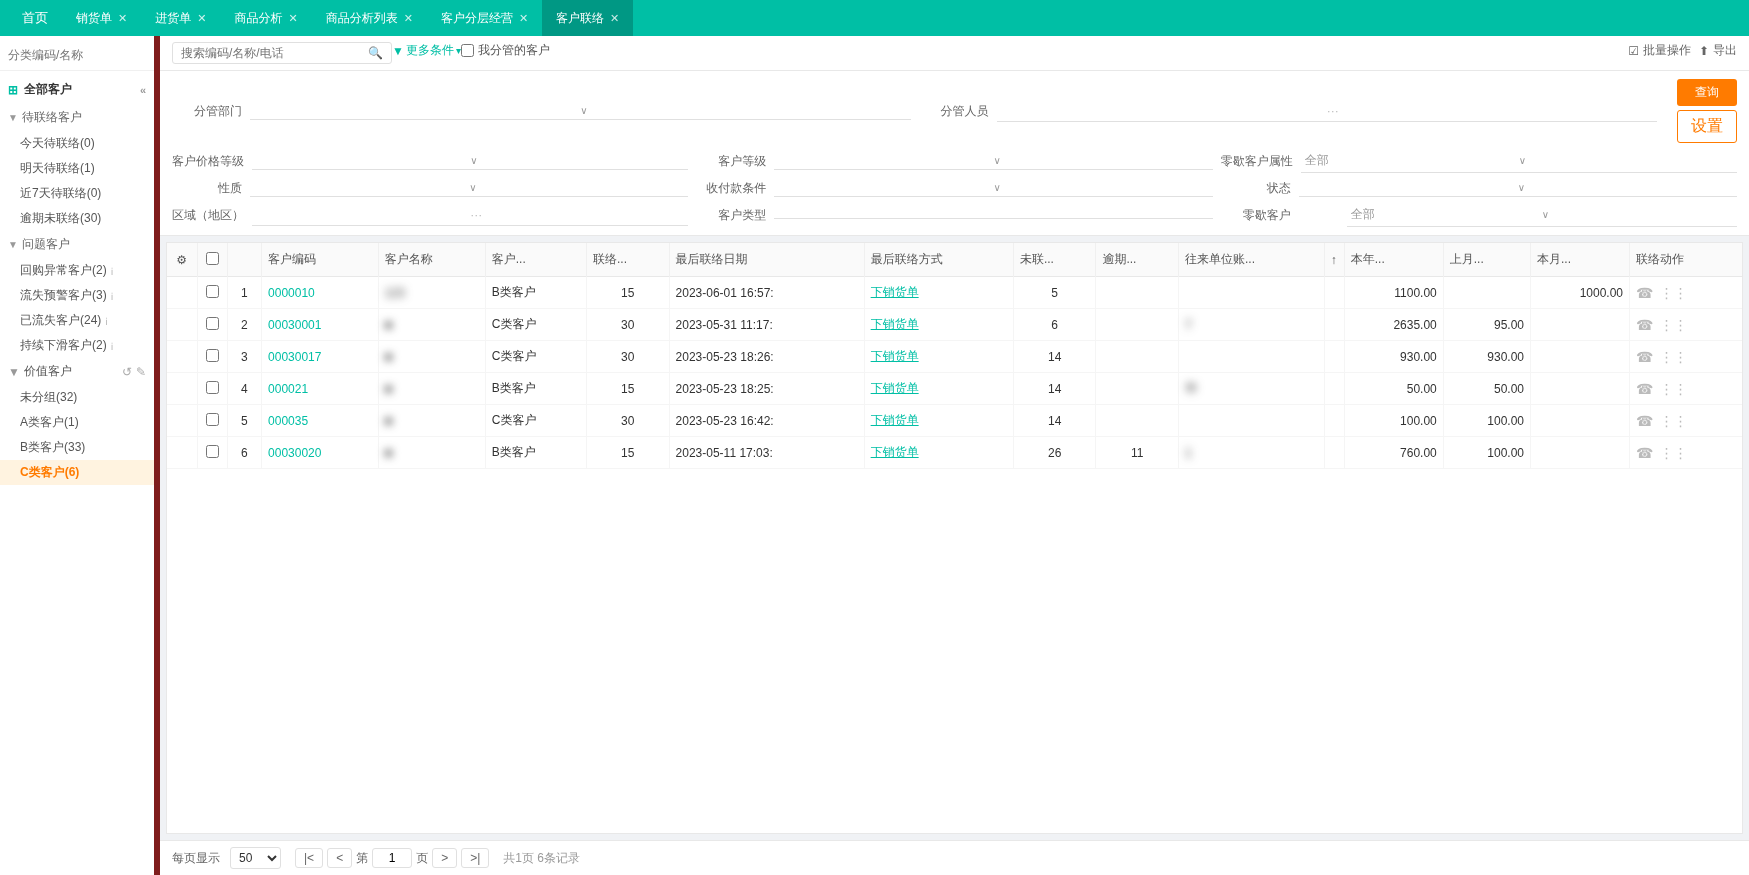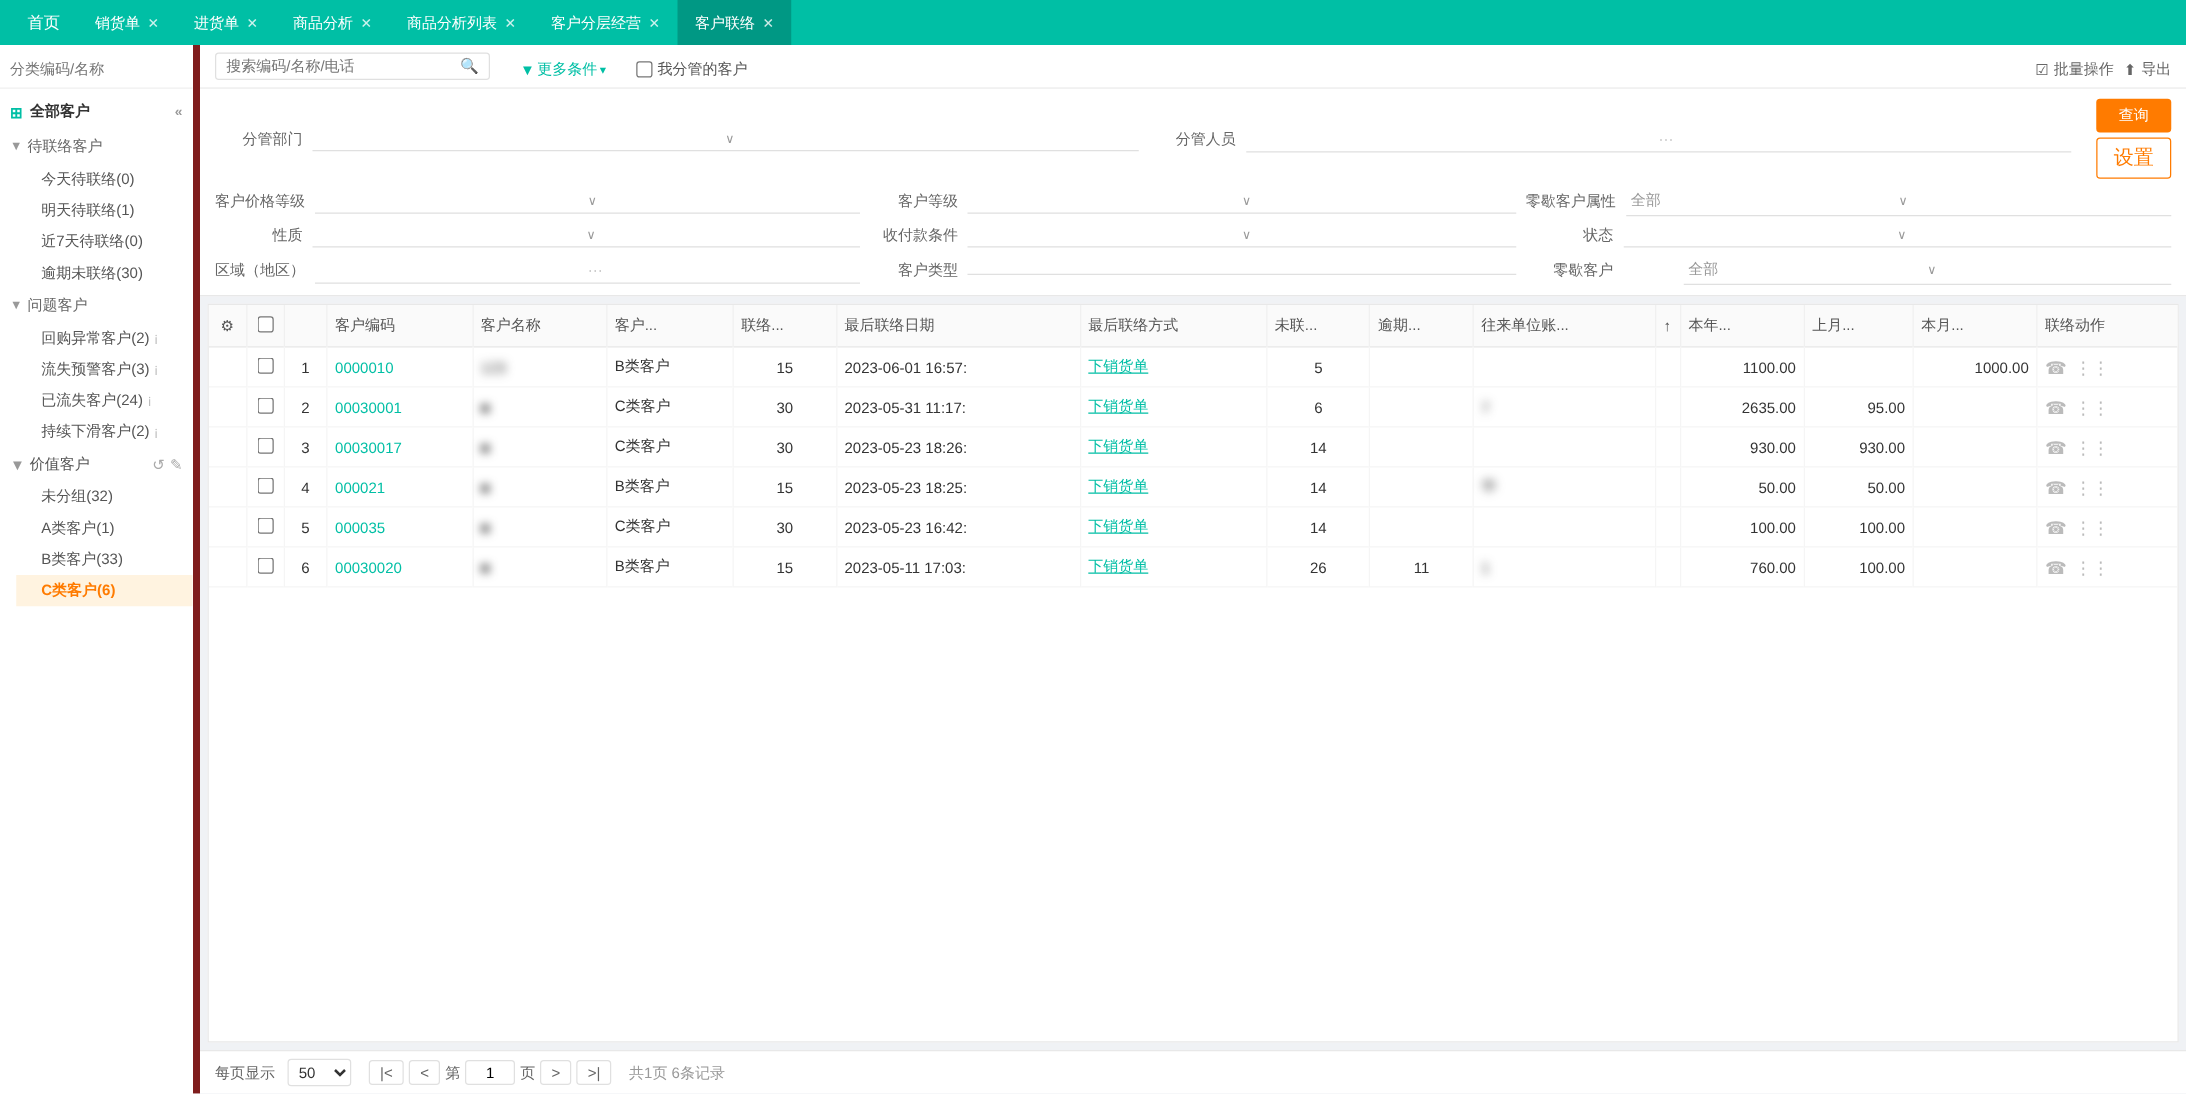--- a/index.html
+++ b/index.html
@@ -84,21 +84,20 @@
     }
     .sidebar-group-title .arrow { margin-right: 4px; color: #999; font-size: 10px; }
 
     .sidebar-item {
       padding: 4px 8px 4px 20px;
       color: #555;
       cursor: pointer;
       display: flex;
       align-items: center;
       white-space: nowrap;
-      margin-left: 13px;
     }
     .sidebar-item.active { background: #fff3e0; color: #ff7b00; font-weight: bold; }
     .sidebar-item .info-icon { margin-left: 4px; color: #bbb; font-size: 10px; }
 
     .sidebar-group-section {
       display: flex;
       align-items: center;
       padding: 5px 8px;
       color: #555;
       font-size: 12px;
@@ -114,22 +113,22 @@
       display: flex;
       flex-direction: column;
       background: #f0f2f5;
     }
 
     
     .filter-bar {
       background: #fff;
       padding: 6px 12px;
       display: flex;
-      align-items: flex-end;
-      gap: 24px;
+      align-items: flex-start;
+      gap: 0;
       border-bottom: 1px solid #e8e8e8;
     }
     .filter-search {
       display: flex;
       align-items: center;
       border: 1px solid #e0e0e0;
       border-radius: 3px;
       padding: 3px 8px;
       width: 220px;
     }

